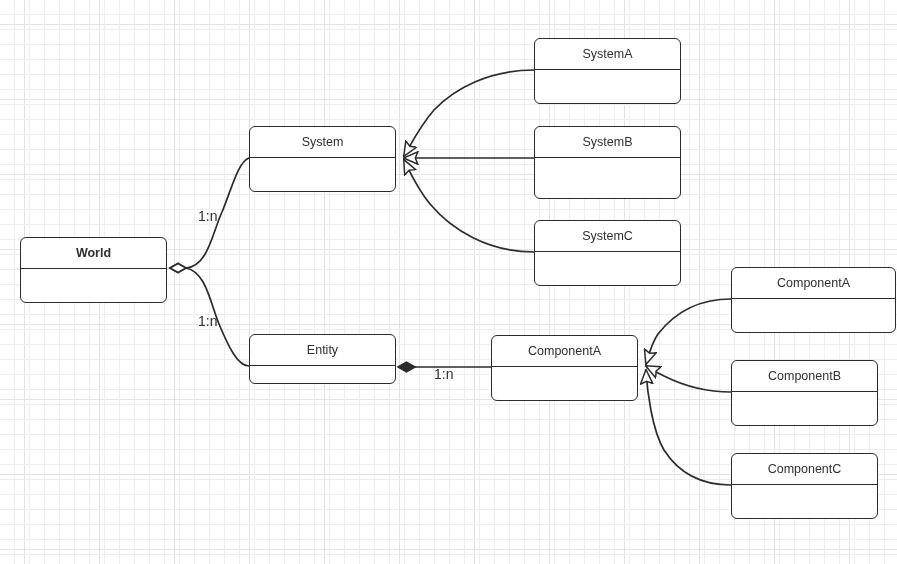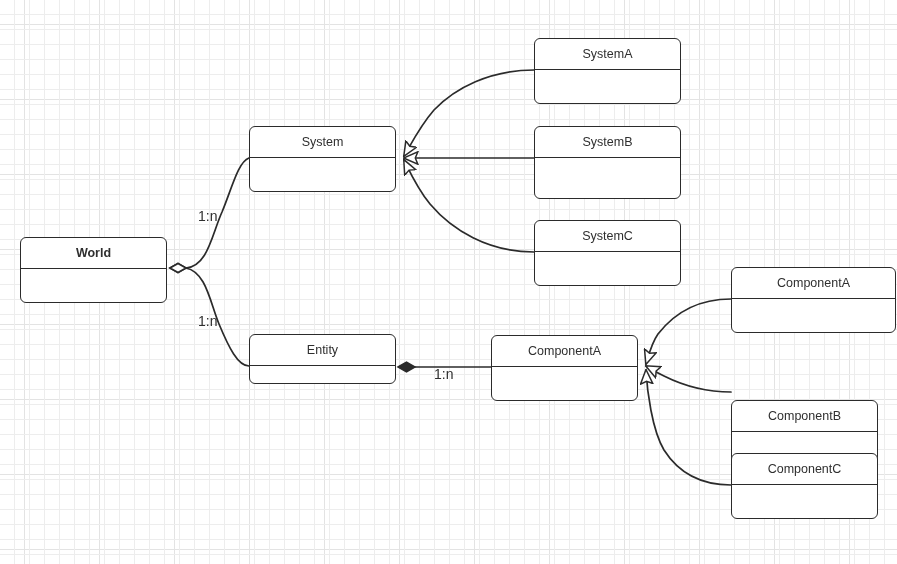--- a/index.html
+++ b/index.html
@@ -136,21 +136,21 @@
   <div class="uml-box" style="left: 491px; top: 335px; width: 147px; height: 66px;">
     <div class="uml-title">ComponentA</div>
     <div class="uml-body"></div>
   </div>
 
   <div class="uml-box" style="left: 731px; top: 267px; width: 165px; height: 66px;">
     <div class="uml-title">ComponentA</div>
     <div class="uml-body"></div>
   </div>
 
-  <div class="uml-box" style="left: 731px; top: 360px; width: 147px; height: 66px; margin-top: 40px;">
+  <div class="uml-box" style="left: 731px; top: 360px; width: 147px; height: 66px;">
     <div class="uml-title">ComponentB</div>
     <div class="uml-body"></div>
   </div>
 
   <div class="uml-box" style="left: 731px; top: 453px; width: 147px; height: 66px;">
     <div class="uml-title">ComponentC</div>
     <div class="uml-body"></div>
   </div>
 
   <div class="edge-label" style="left: 198px; top: 210px;">1:n</div>

